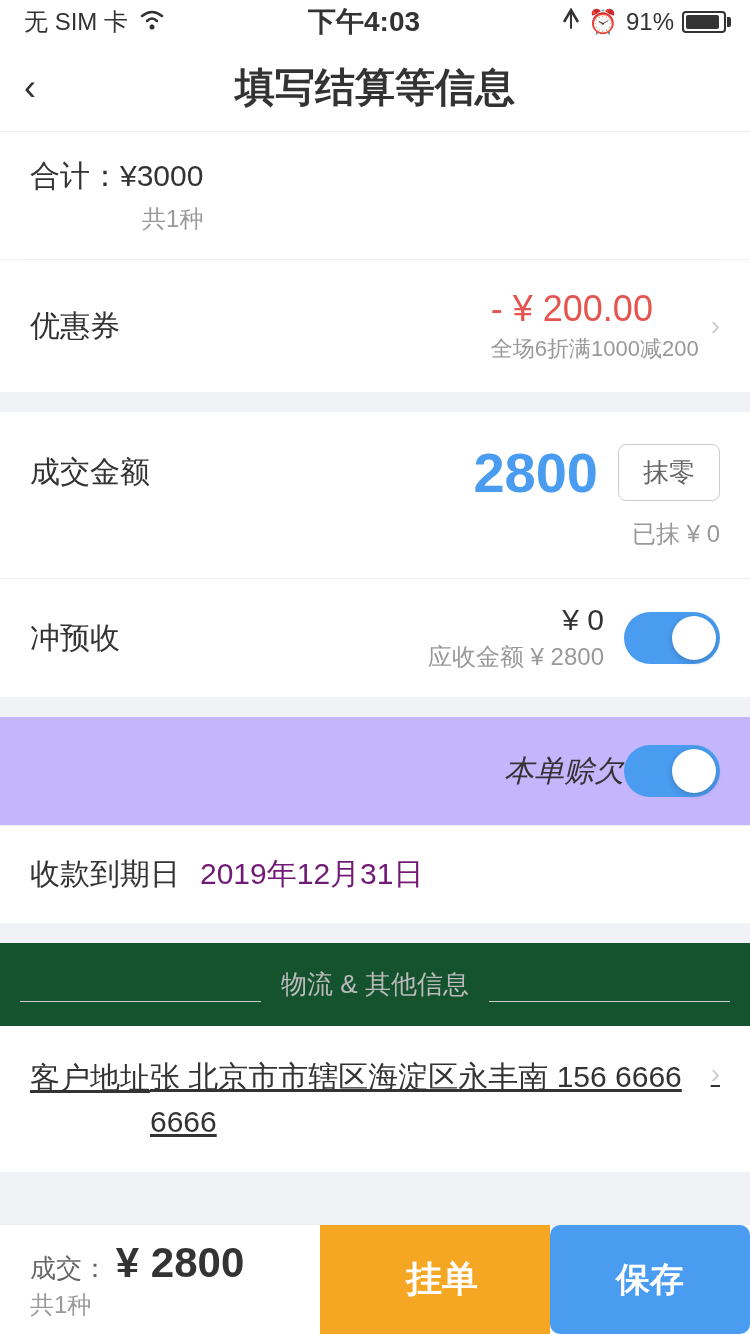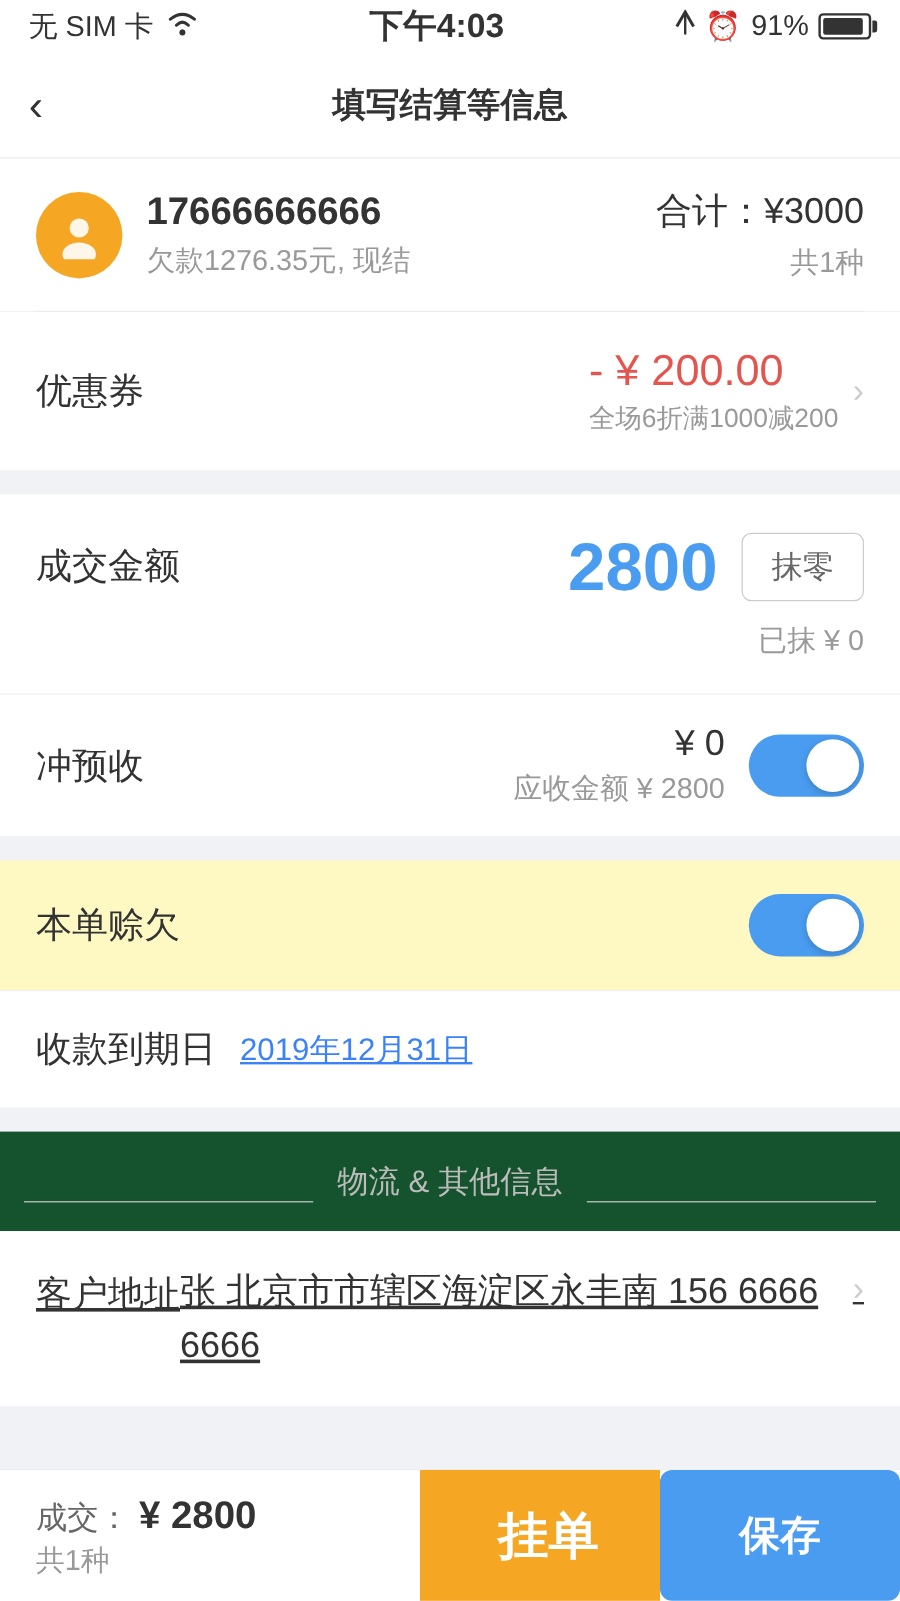--- a/index.html
+++ b/index.html
@@ -70,21 +70,21 @@
     .nav-back {
       font-size: 36px;
       color: #333;
       cursor: pointer;
       width: 60px;
     }
     .nav-title {
       position: absolute;
       left: 50%;
       transform: translateX(-50%);
-      font-size: 28px;
+      font-size: 40px;
       font-weight: 600;
       color: #333;
     }
 
     
     .content {
       width: 750px;
       padding-bottom: 120px;
     }
 
@@ -272,48 +272,48 @@
       background: #fff;
       position: absolute;
       top: 4px;
       right: 4px;
       box-shadow: 0 2px 6px rgba(0,0,0,0.2);
       transition: right 0.2s;
     }
 
     
     .credit-section {
-      background: #fef9c3;
+      background: #c4b5fd;
       padding: 28px 30px;
       display: flex;
       align-items: center;
-      justify-content: space-between;
+      justify-content: flex-end;
+      font-style: italic;
     }
     .credit-label {
       font-size: 30px;
       color: #333;
     }
 
     
     .duedate-section {
       background: #fff;
       padding: 28px 30px;
       display: flex;
       align-items: center;
       border-top: 1px solid #f0f0f0;
     }
     .duedate-label {
       font-size: 30px;
       color: #333;
       margin-right: 20px;
     }
     .duedate-value {
-      font-size: 26px;
-      color: #3b82f6;
-      text-decoration: underline;
+      font-size: 30px;
+      color: #701a75;
     }
 
     
     .section-divider {
       background: #14532d;
       padding: 24px 20px;
       display: flex;
       align-items: flex-end;
       gap: 20px;
     }
@@ -378,36 +378,36 @@
       display: flex;
       flex-direction: column;
       justify-content: center;
       padding: 0 30px;
     }
     .bottom-deal-label {
       font-size: 26px;
       color: #666;
     }
     .bottom-deal-amount {
-      font-size: 32px;
+      font-size: 42px;
       font-weight: 600;
       color: #333;
     }
     .bottom-count {
       font-size: 24px;
       color: #999;
       margin-top: 2px;
     }
     .btn-hold {
-      width: 200px;
+      width: 230px;
       background: #f5a623;
       display: flex;
       align-items: center;
       justify-content: center;
-      font-size: 42px;
+      font-size: 36px;
       font-weight: 600;
       color: #fff;
       cursor: pointer;
       padding-left: 14px;
     }
     .btn-save {
       width: 200px;
       background: #4a9cf0;
       display: flex;
       align-items: center;
@@ -452,32 +452,20 @@
 
 <div class="nav-bar">
   <span class="nav-back">‹</span>
   <span class="nav-title">填写结算等信息</span>
 </div>
 
 <div class="content">
 
   <div class="section-white">
     <div class="customer-row">
-      <div class="customer-left">
-        <div class="avatar">
-          <svg width="40" height="40" viewBox="0 0 40 40">
-            <circle cx="20" cy="14" r="8" fill="#fff" opacity="0.9"></circle>
-            <ellipse cx="20" cy="36" rx="14" ry="10" fill="#fff" opacity="0.9"></ellipse>
-          </svg>
-        </div>
-        <div class="customer-info">
-          <div class="customer-phone">17666666666</div>
-          <div class="customer-debt">欠款1276.35元, 现结</div>
-        </div>
-      </div>
       <div class="customer-total-right">
         <div class="total-amount">
           <span>合计：</span><span>¥3000</span>
         </div>
         <div class="total-count">共1种</div>
       </div>
     </div>
   </div>
 
   <div class="divider-thin"></div>

